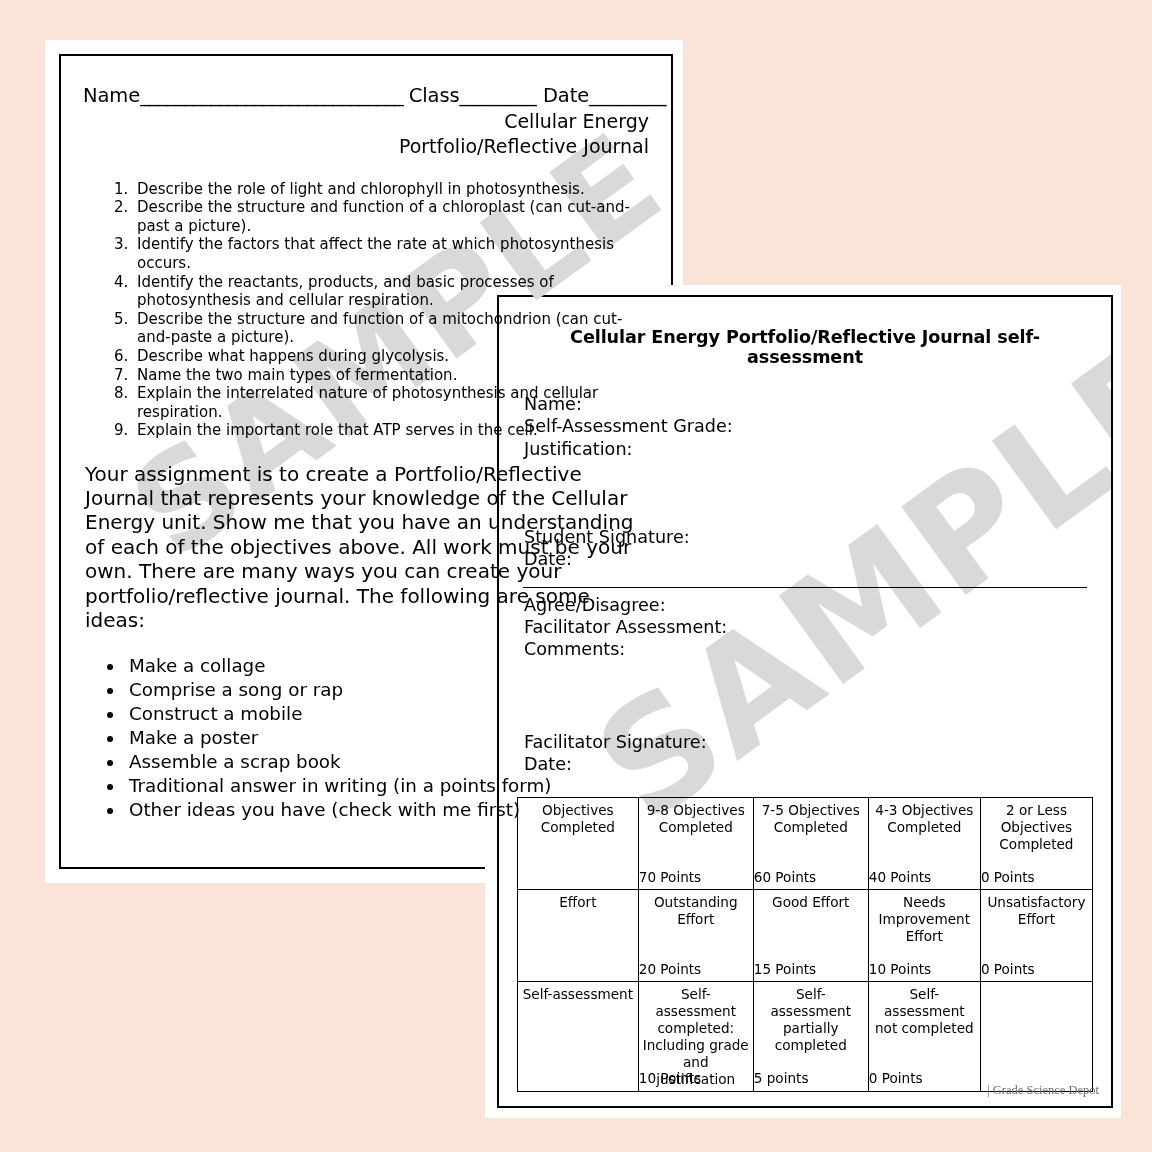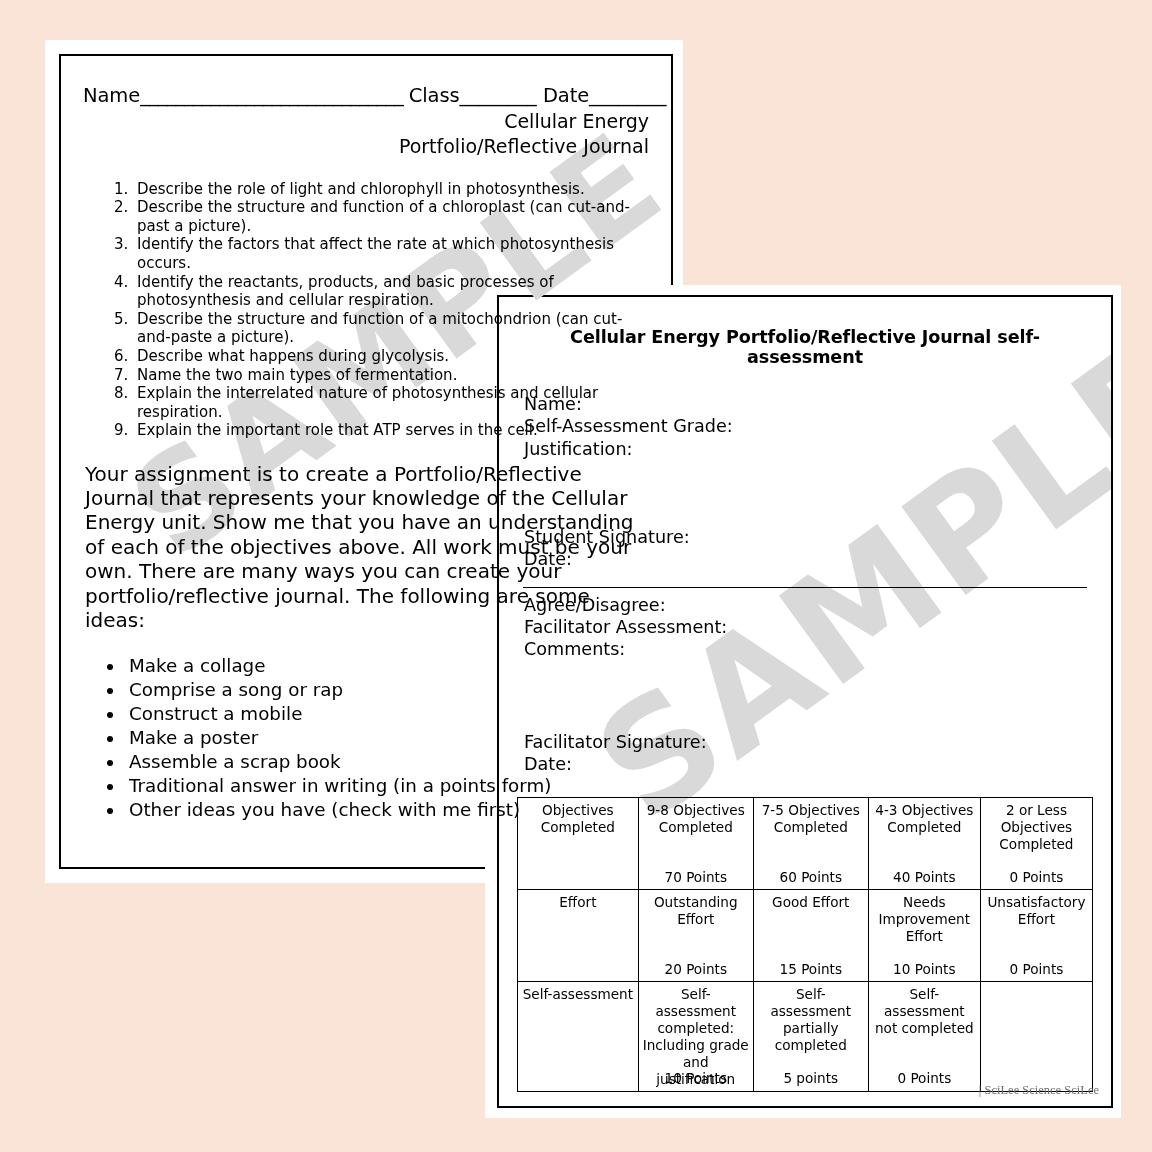--- a/index.html
+++ b/index.html
@@ -174,21 +174,21 @@
     position: relative;
     height: 84px;
   }
   td.cell-head { padding-top: 4px; }
   .cell-desc { display: block; }
   .cell-points {
     position: absolute;
     left: 0;
     right: 0;
     bottom: 4px;
-    text-align: center;
+    text-align: left;
     font-size: 13.6px;
   }
   td.row-label {
     text-align: center;
   }
   .footer-credit {
     position: absolute;
     right: 12px;
     bottom: 8px;
     font-family: "Liberation Serif", serif;
@@ -347,15 +347,15 @@
             </td>
             <td class="cell-head">
               <span class="cell-desc"></span>
             </td>
           </tr>
         </tbody>
       </table>
 
     </div>
 
-    <div class="footer-credit">| SciLee Science SciLee</div>
+    <div class="footer-credit">| Grade Science Depot</div>
   </div>
 </div>
 
 </body></html>

